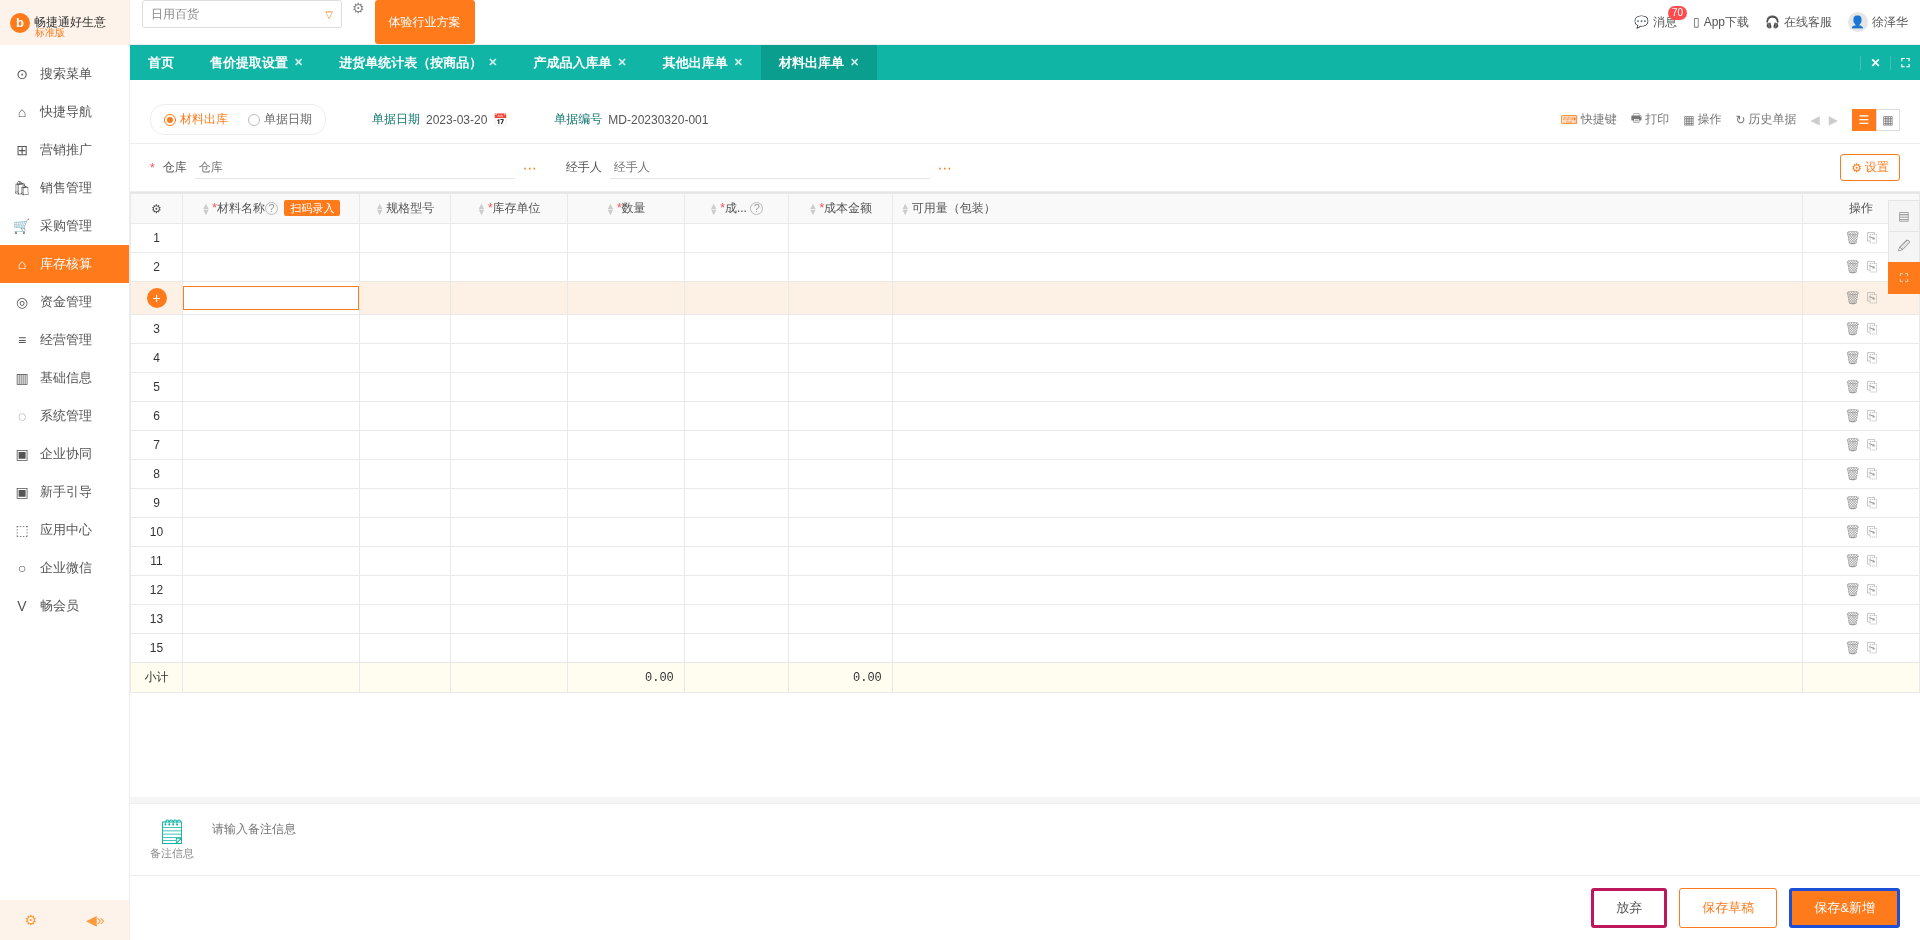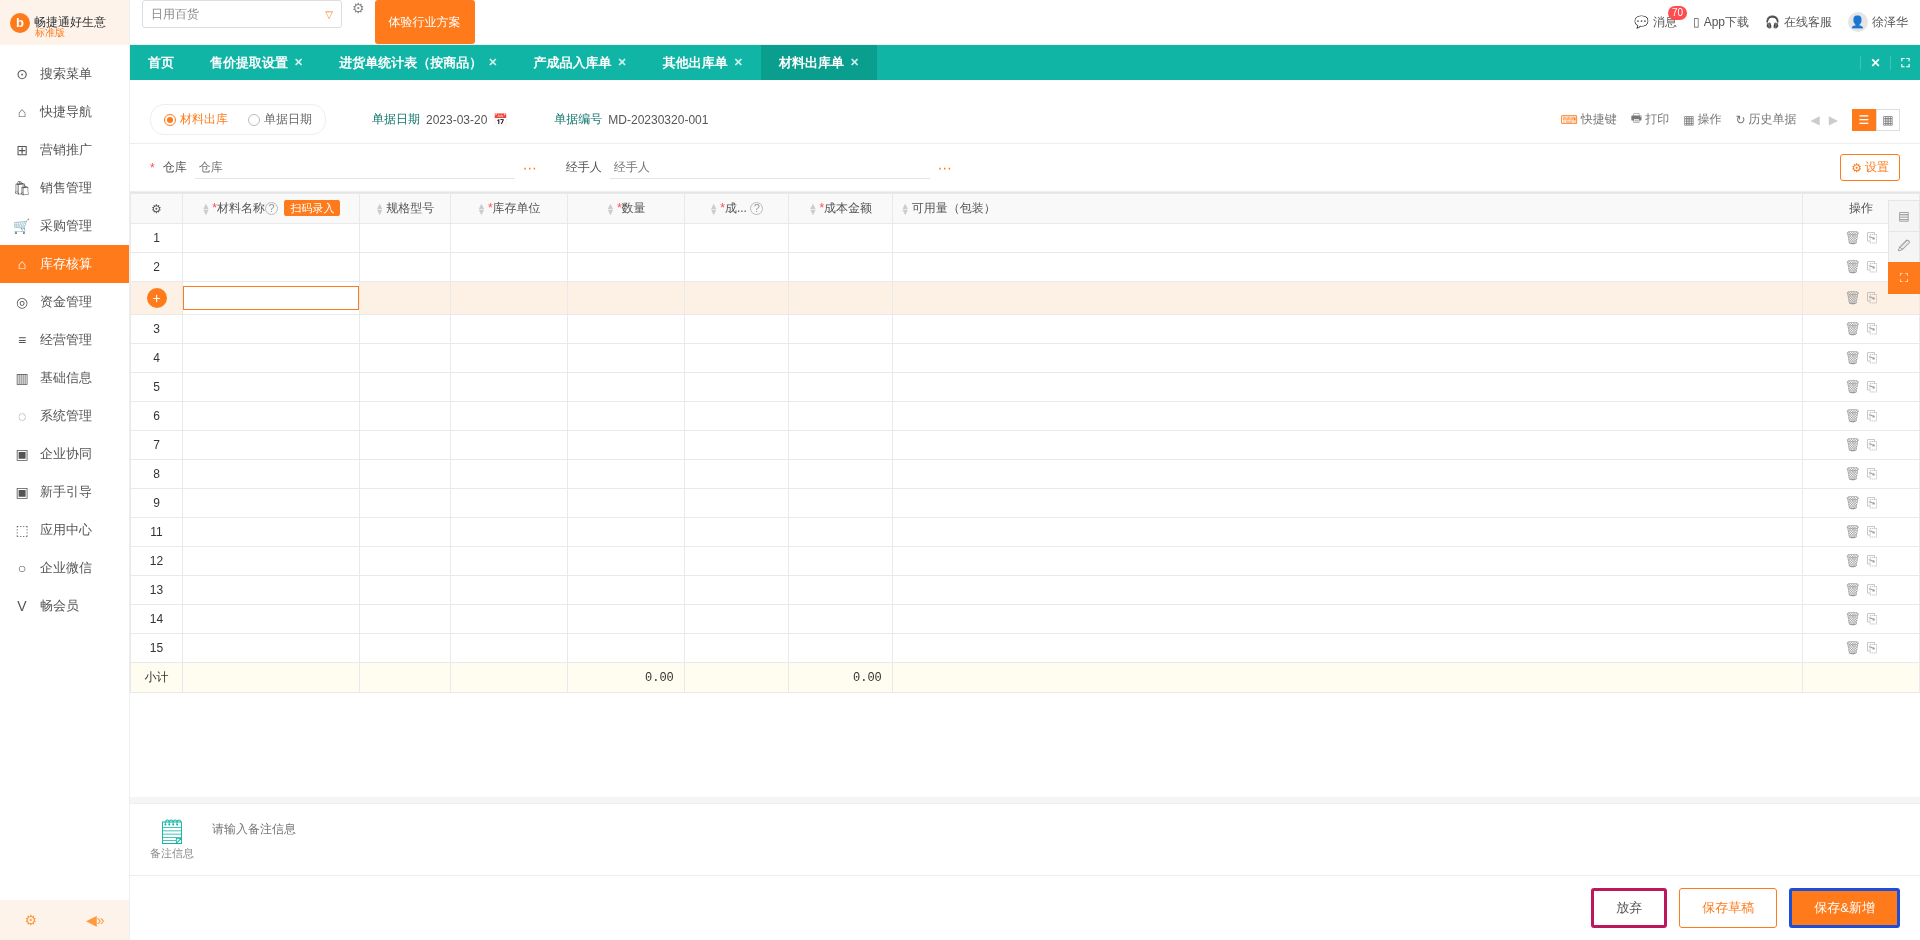--- a/index.html
+++ b/index.html
@@ -466,20 +466,31 @@
     <td></td>
     <td></td>
     <td></td>
     <td></td>
     <td></td>
     <td></td>
     <td></td>
     <td><span class="op-icon">🗑</span><span class="op-icon">⎘</span></td>
               </tr>
               <tr>
+    <td>10</td>
+    <td></td>
+    <td></td>
+    <td></td>
+    <td></td>
+    <td></td>
+    <td></td>
+    <td></td>
+    <td><span class="op-icon">🗑</span><span class="op-icon">⎘</span></td>
+              </tr>
+              <tr>
     <td>11</td>
     <td></td>
     <td></td>
     <td></td>
     <td></td>
     <td></td>
     <td></td>
     <td></td>
     <td><span class="op-icon">🗑</span><span class="op-icon">⎘</span></td>
               </tr>
@@ -489,31 +500,20 @@
     <td></td>
     <td></td>
     <td></td>
     <td></td>
     <td></td>
     <td></td>
     <td><span class="op-icon">🗑</span><span class="op-icon">⎘</span></td>
               </tr>
               <tr>
     <td>13</td>
-    <td></td>
-    <td></td>
-    <td></td>
-    <td></td>
-    <td></td>
-    <td></td>
-    <td></td>
-    <td><span class="op-icon">🗑</span><span class="op-icon">⎘</span></td>
-              </tr>
-              <tr>
-    <td>14</td>
     <td></td>
     <td></td>
     <td></td>
     <td></td>
     <td></td>
     <td></td>
     <td></td>
     <td><span class="op-icon">🗑</span><span class="op-icon">⎘</span></td>
               </tr>
               <tr>

